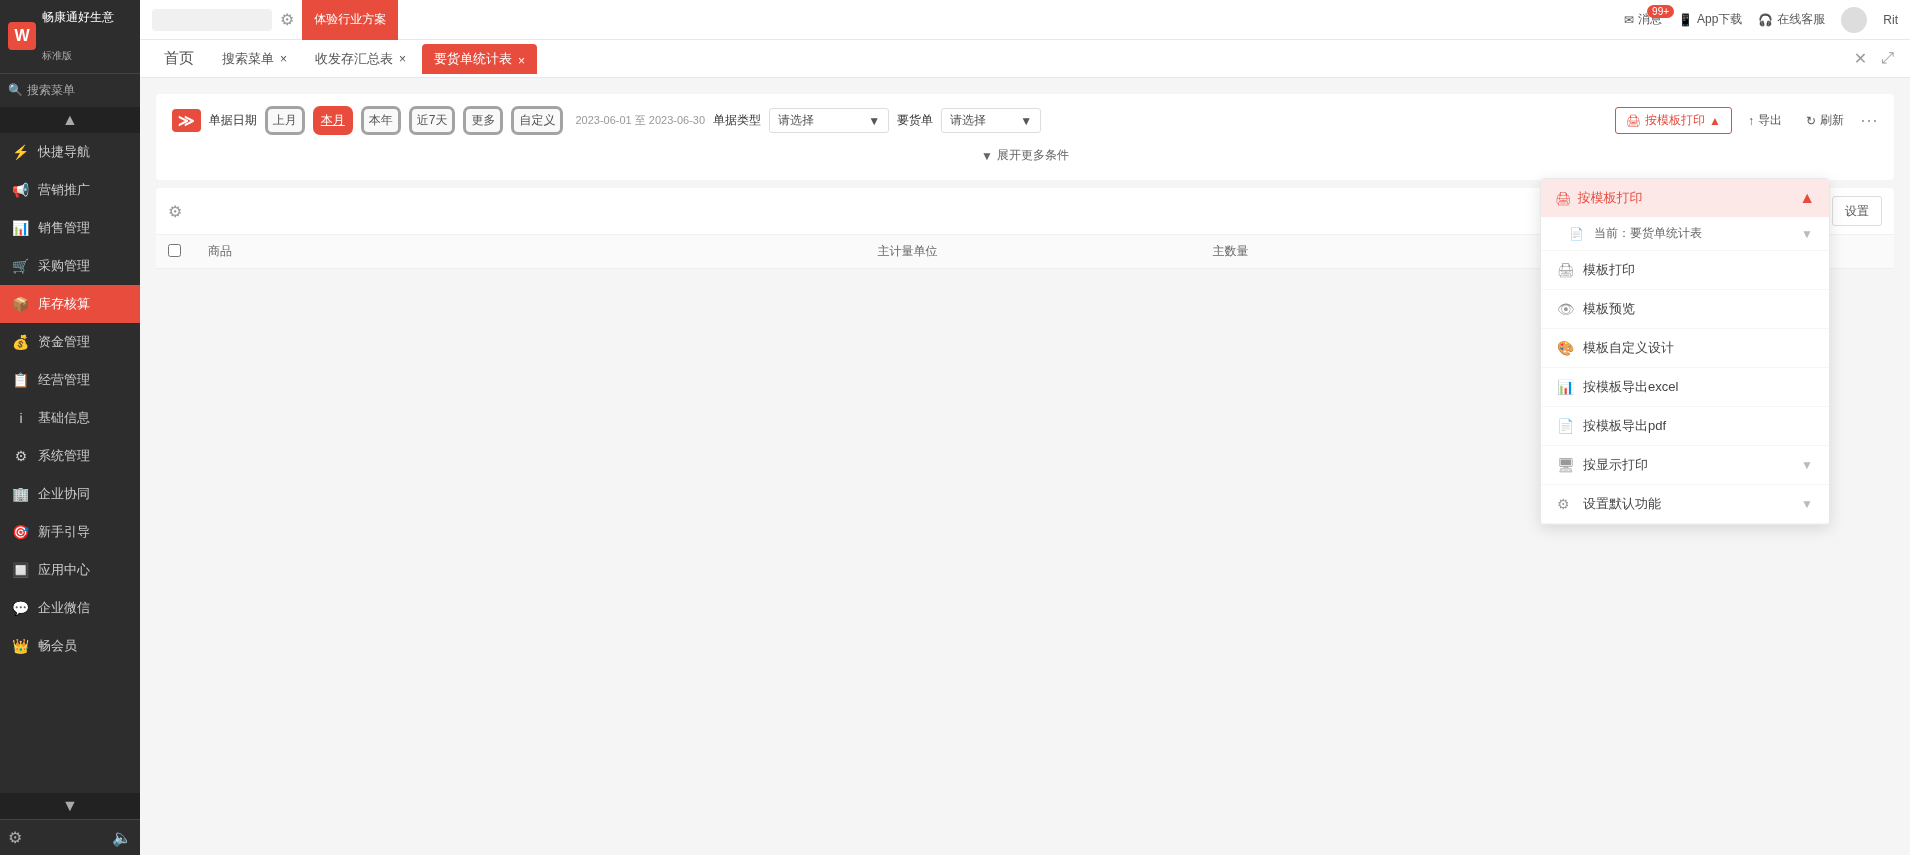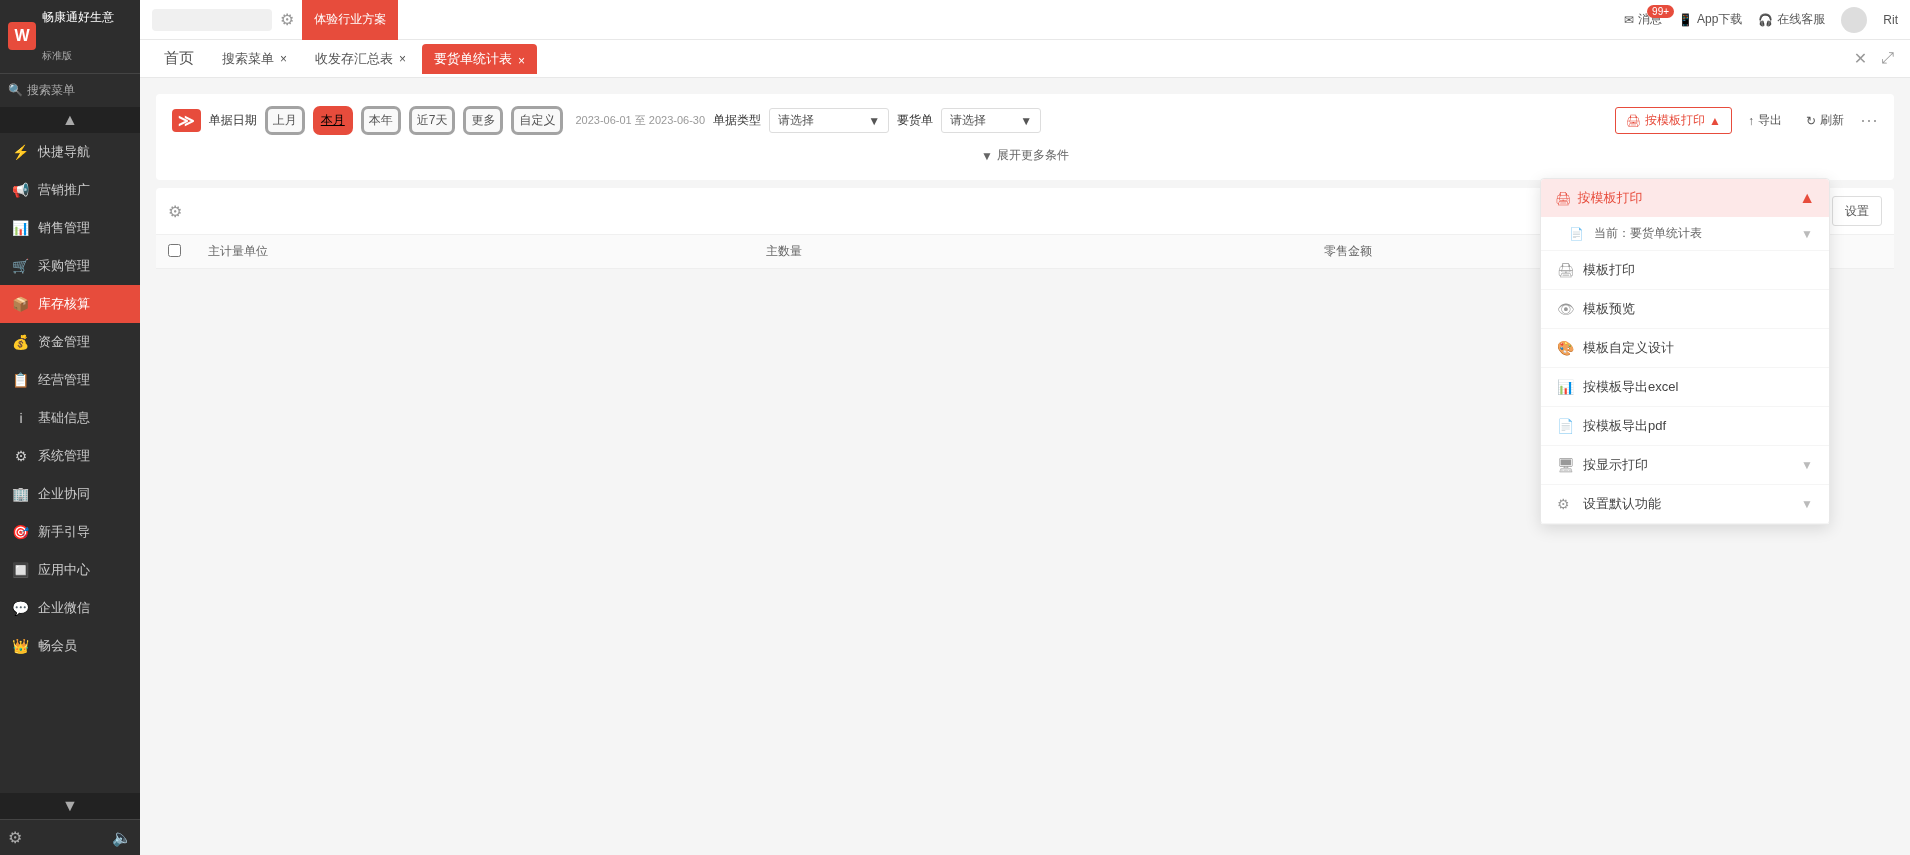--- a/index.html
+++ b/index.html
@@ -114,21 +114,21 @@
     .filter-label { color: #333; font-size: 12px; font-weight: 500; white-space: nowrap; }
     .filter-expand-btn {
       display: flex; align-items: center; gap: 2px;
       background: #e74c3c; color: #fff; border: none;
       padding: 2px 6px; border-radius: 4px; cursor: pointer; font-size: 16px; font-weight: bold;
     }
     .date-btn {
       padding: 3px 5px; border: 3px solid #a3a3a3; border-radius: 7px;
       background: #f9f9f9; cursor: pointer; font-size: 12px; color: #555;
     }
-    .date-btn.active { background: #e74c3c; color: #000000; border-color: #e74c3c; text-decoration: underline; }
+    .date-btn.active { background: #e74c3c; color: #ffffff; border-color: #e74c3c; text-decoration: underline; }
     .date-range { color: #999; font-size: 11px; margin-left: 4px; }
     .filter-type-select {
       display: flex; align-items: center; gap: 4px;
       border: 1px solid #ddd; border-radius: 3px; padding: 3px 8px;
       background: #fff; cursor: pointer; font-size: 12px; color: #555; min-width: 120px;
     }
     .yaohuodan-filter {
       display: flex; align-items: center; gap: 4px;
       border: 1px solid #ddd; border-radius: 3px; padding: 3px 8px;
       background: #fff; cursor: pointer; font-size: 12px; color: #555; min-width: 100px;
@@ -422,20 +422,21 @@
         <div style="margin-left:auto; display:flex; gap:8px;">
           <button class="btn-query">查询</button>
           <button class="btn-setting">设置</button>
         </div>
       </div>
 
       <div class="table-col-header">
         <div class="th th-check">
           <input type="checkbox" style="">
         </div>
+        <div class="th th-product">商品</div>
         <div class="th th-unit">主计量单位</div>
         <div class="th th-qty">主数量</div>
         <div class="th th-amount">零售金额</div>
       </div>
 
     </div>
 
     <div class="print-dropdown">
       <div class="print-dropdown-header">
         <div class="print-dropdown-title">

